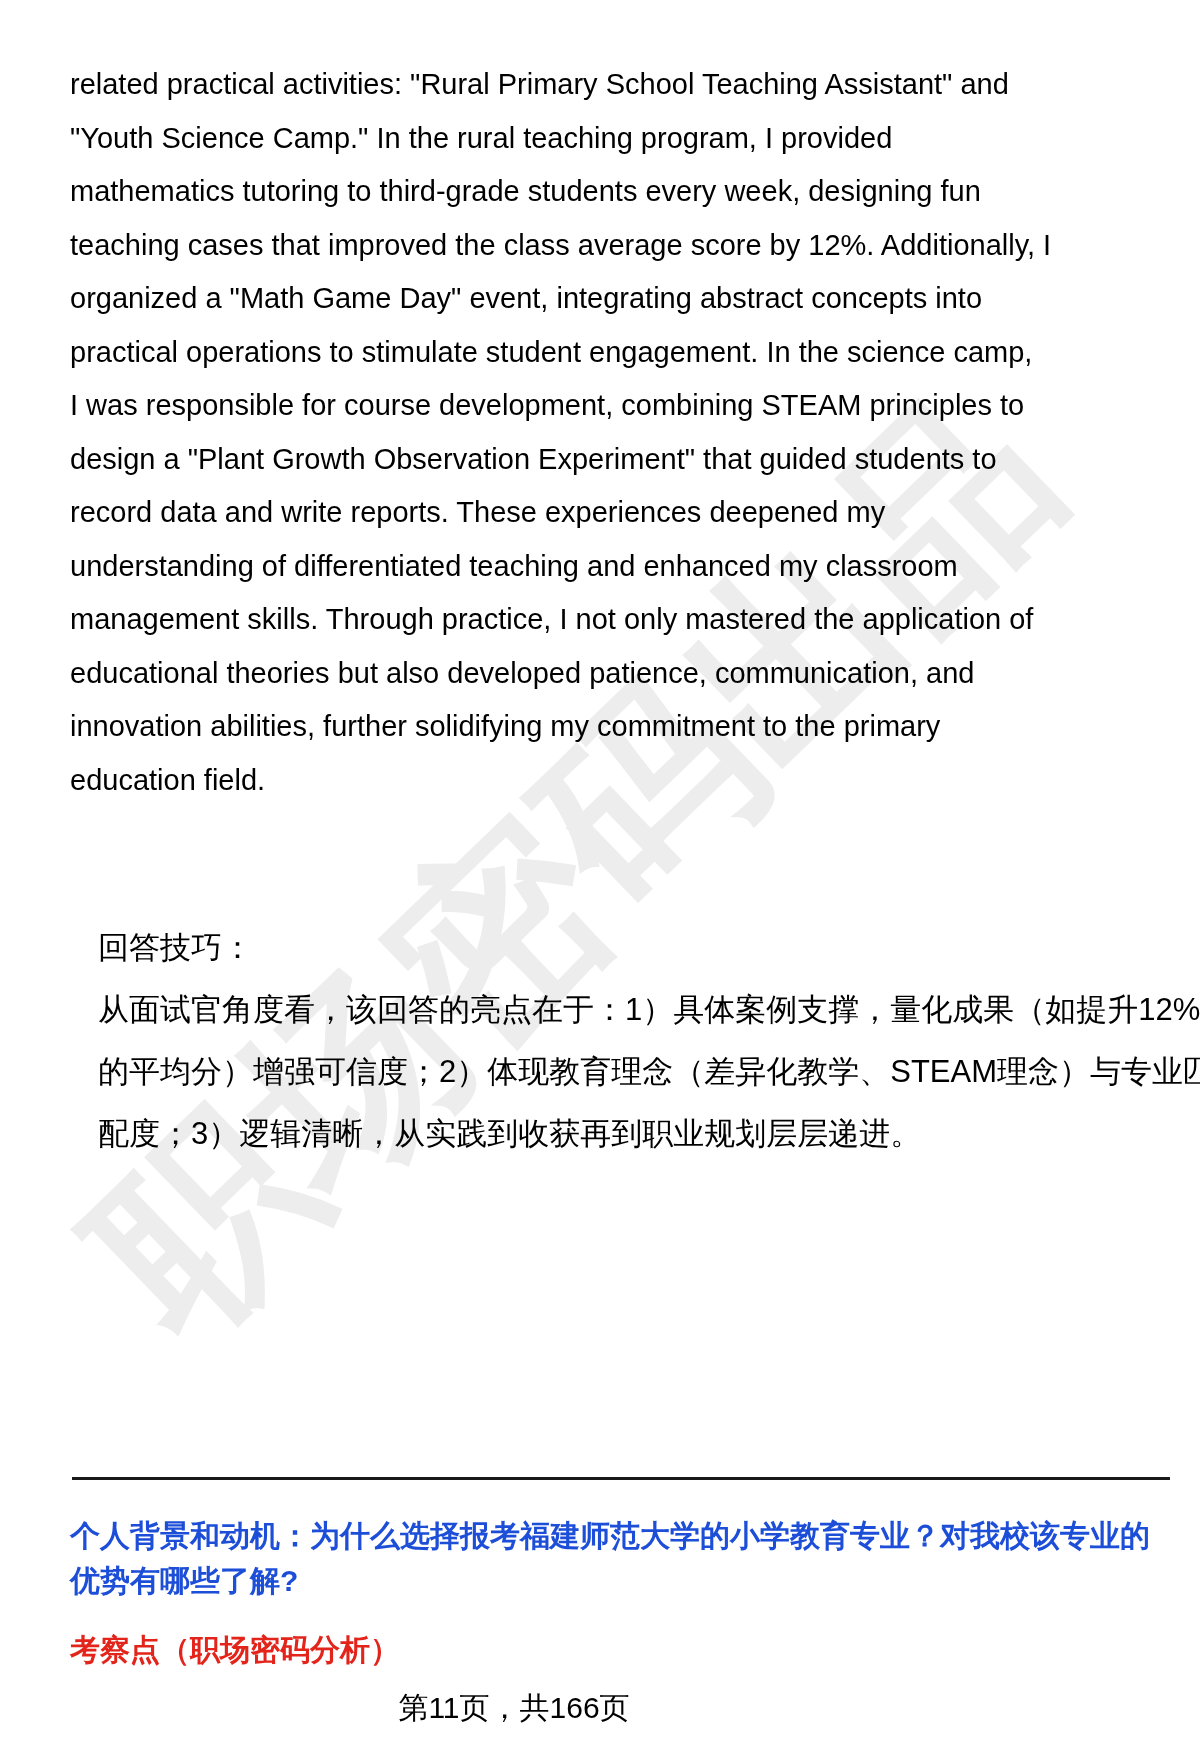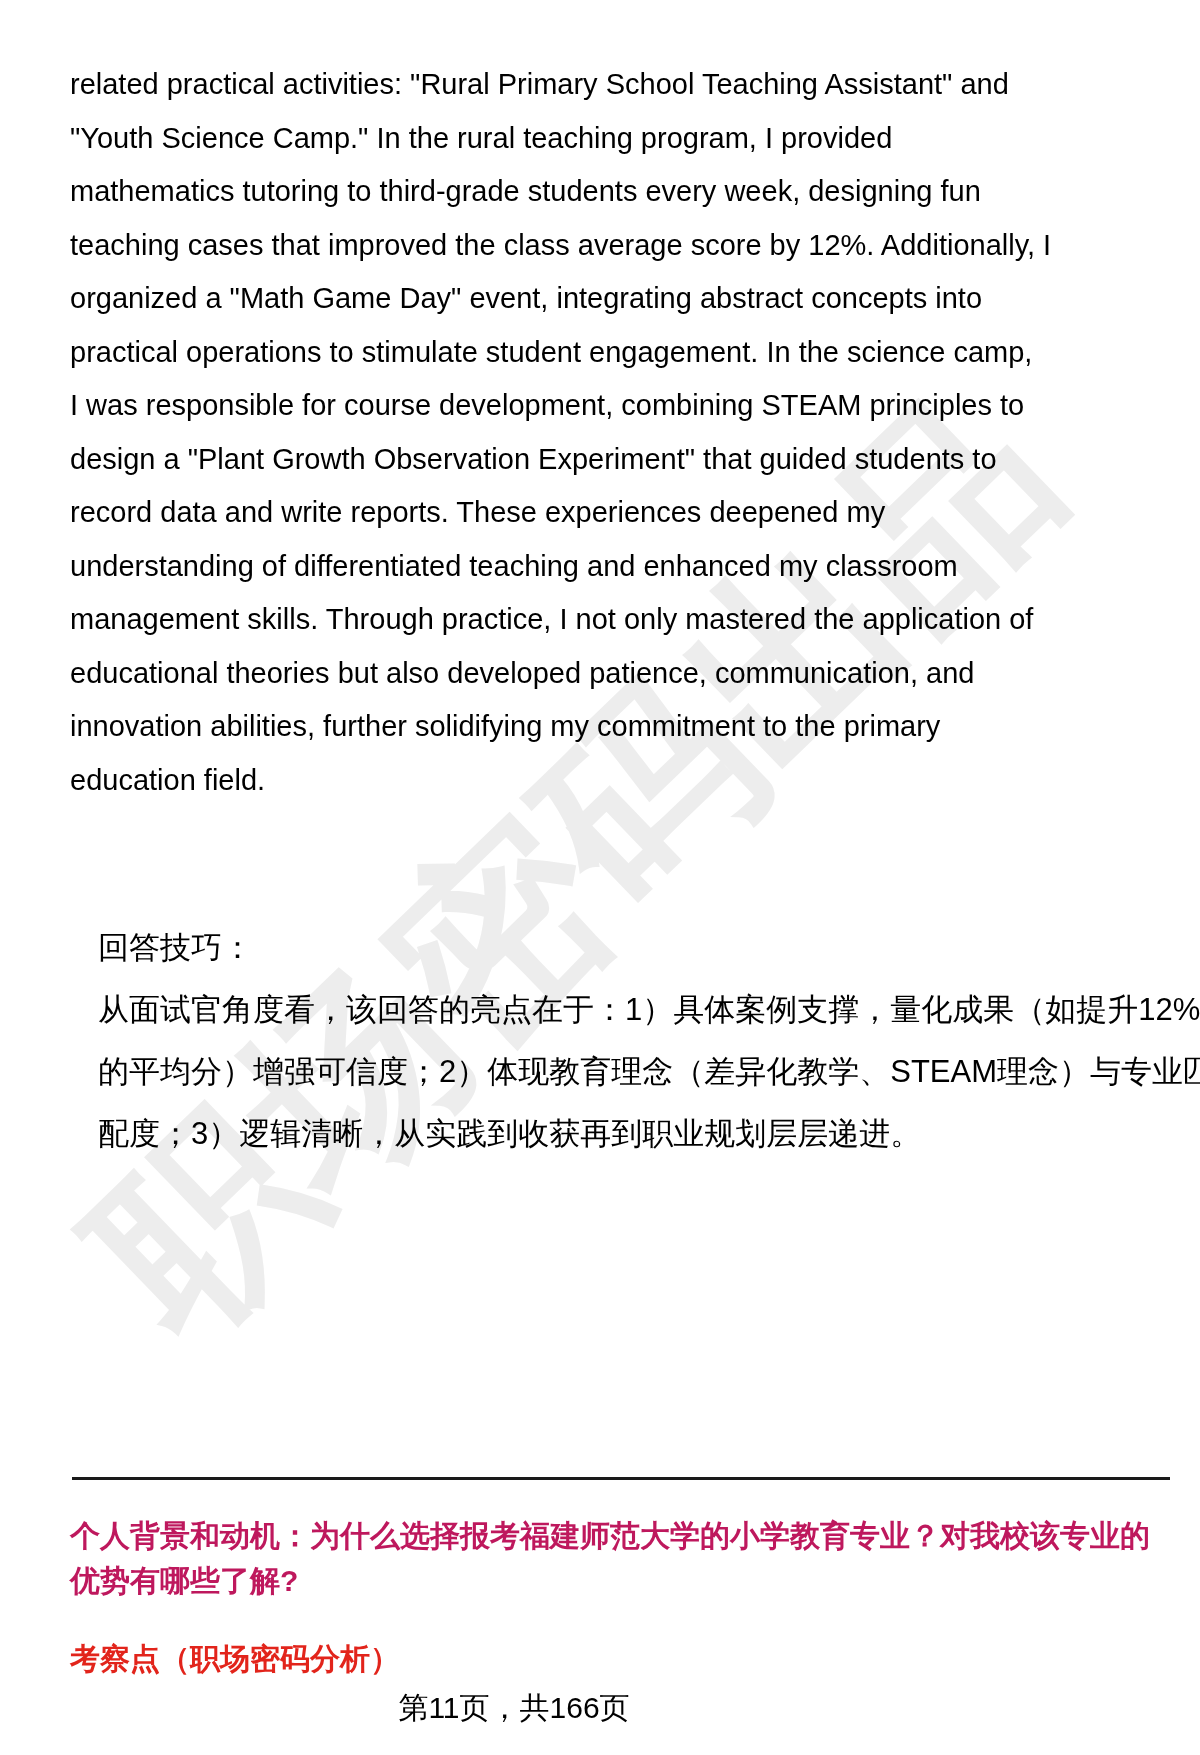--- a/index.html
+++ b/index.html
@@ -42,29 +42,28 @@
     width: 1098px;
     height: 3px;
     background: #1a1a1a;
     z-index: 1;
   }
   .red-q {
     top: 1513px;
     font-size: 30px;
     line-height: 45px;
     font-weight: 700;
-    color: #be185d;
+    color: #1d4ed8;
   }
   .red-sub {
     top: 1627px;
     font-size: 30px;
     line-height: 45px;
     font-weight: 700;
     color: #e2241b;
-    margin-top: 9px;
   }
   .footer {
     position: absolute;
     top: 1690px;
     left: 0;
     width: 1028px;
     text-align: center;
     font-size: 30px;
     line-height: 36px;
     z-index: 1;

